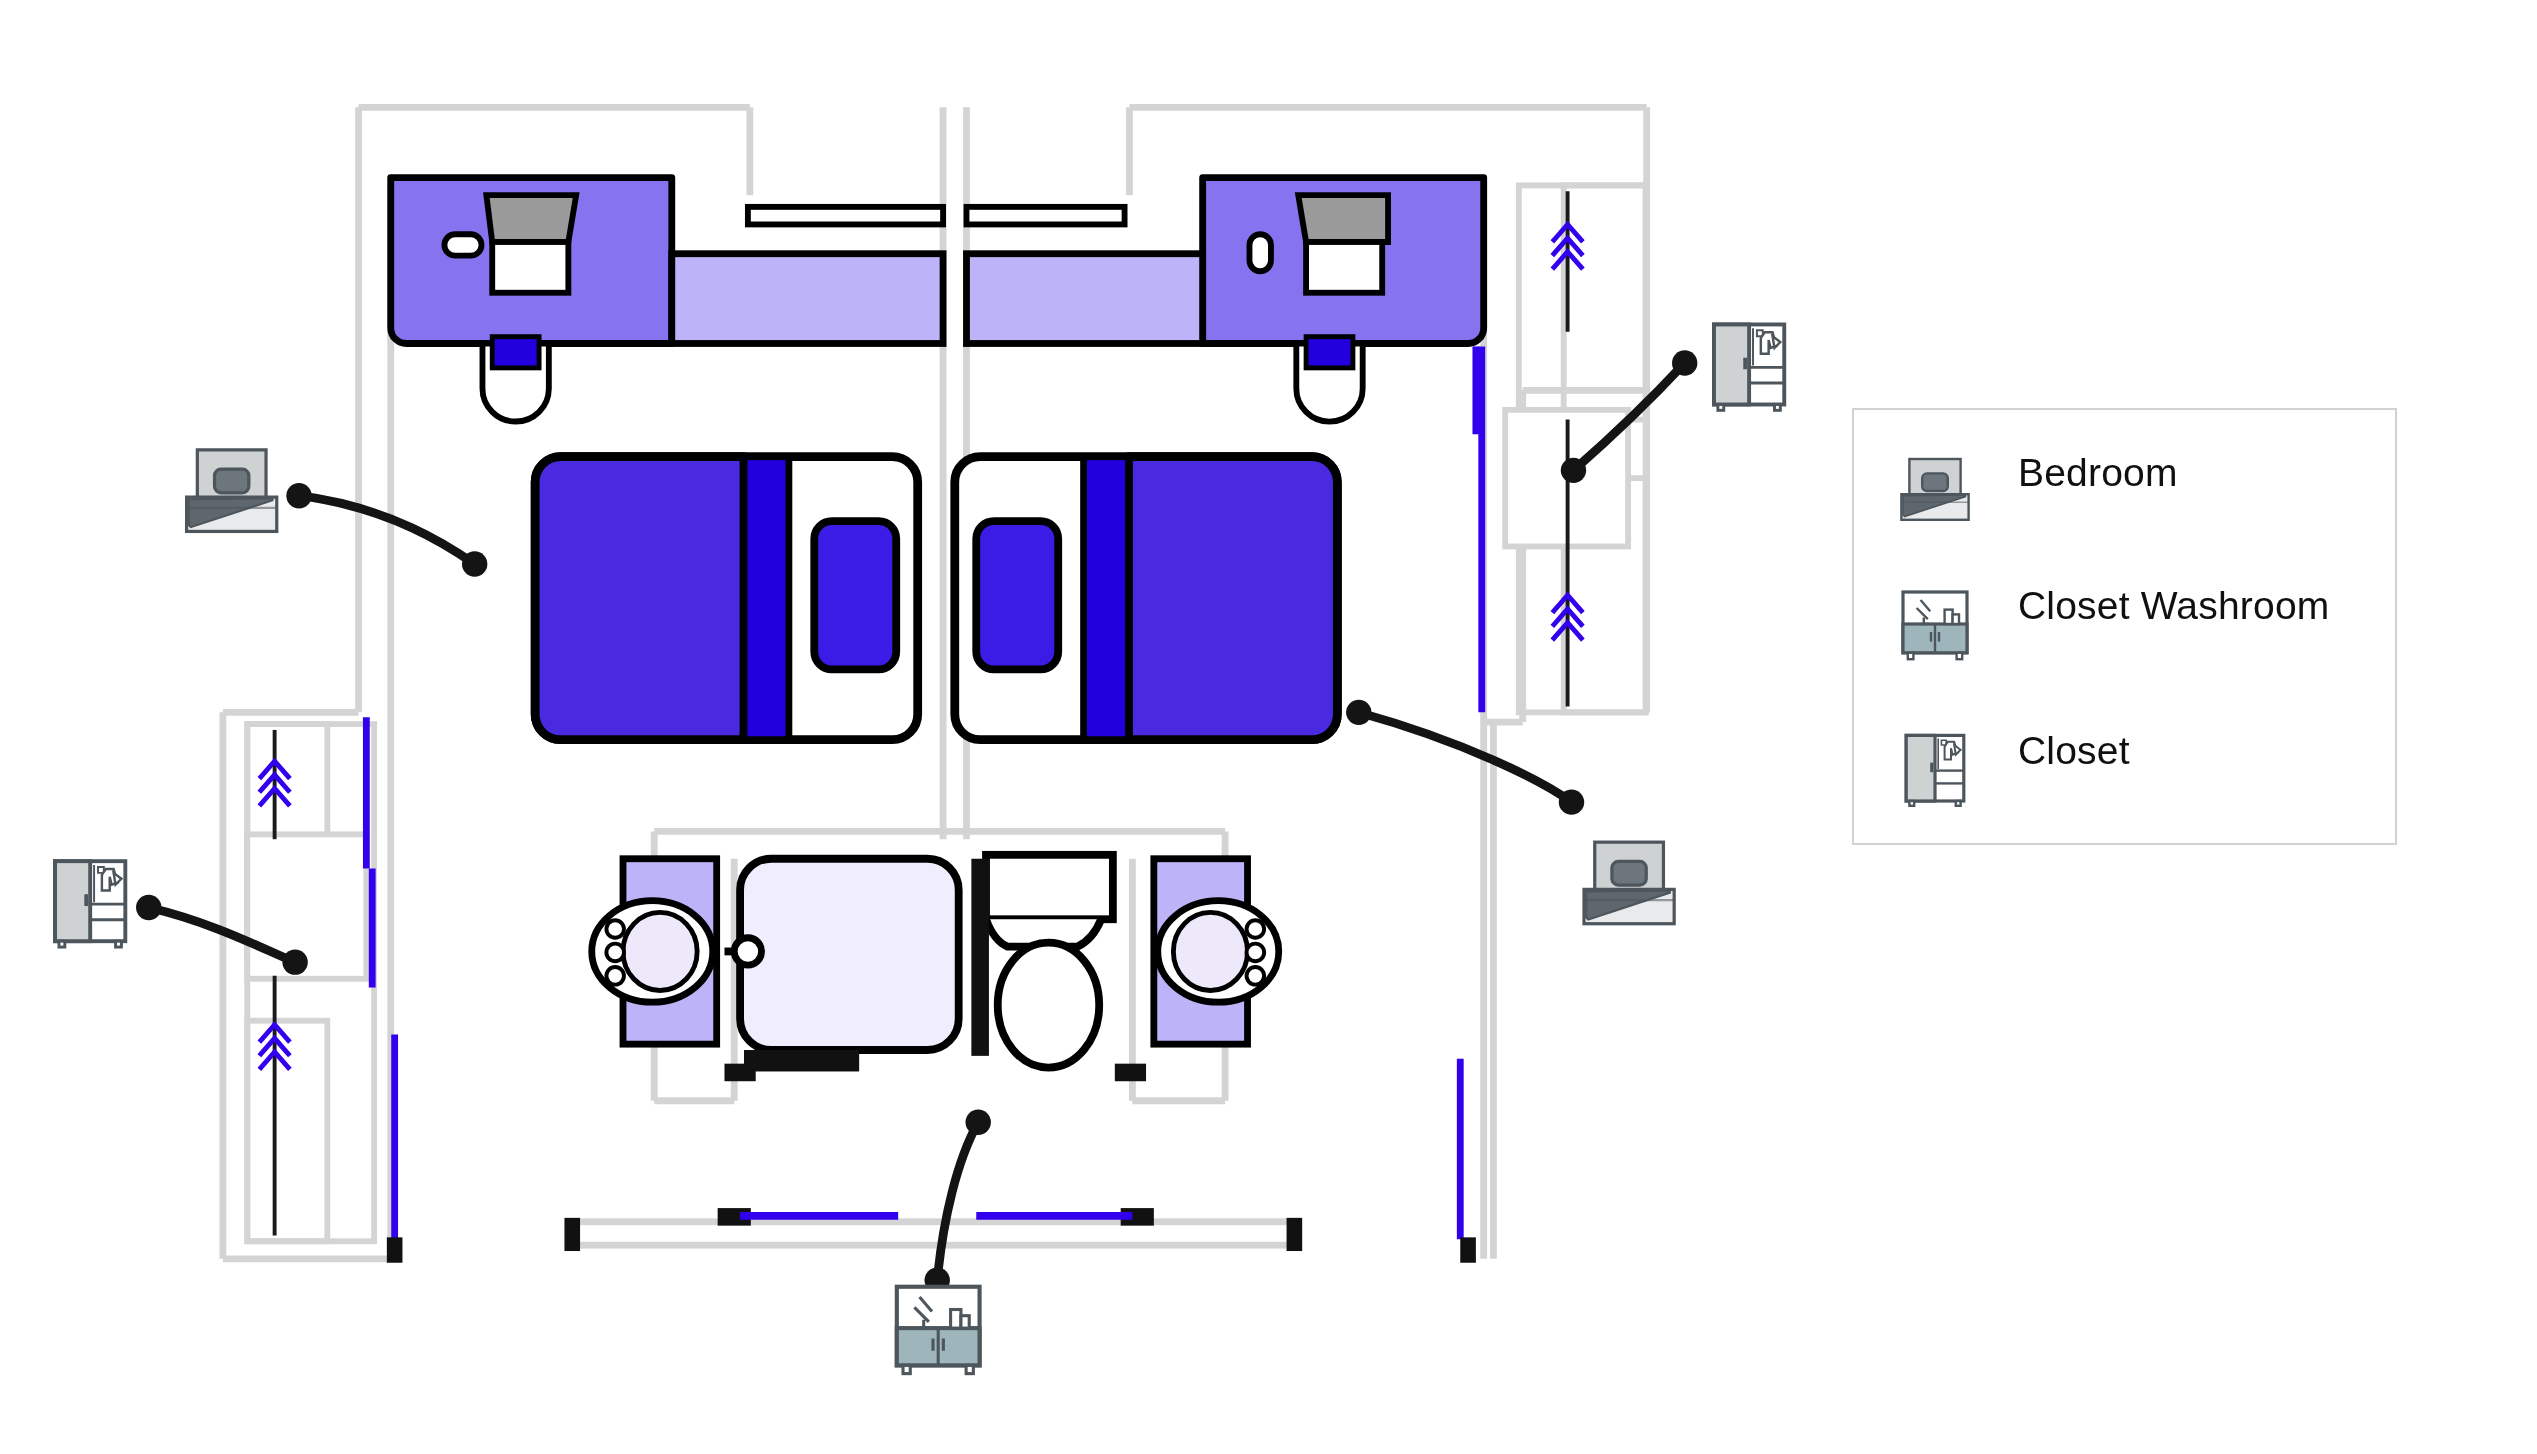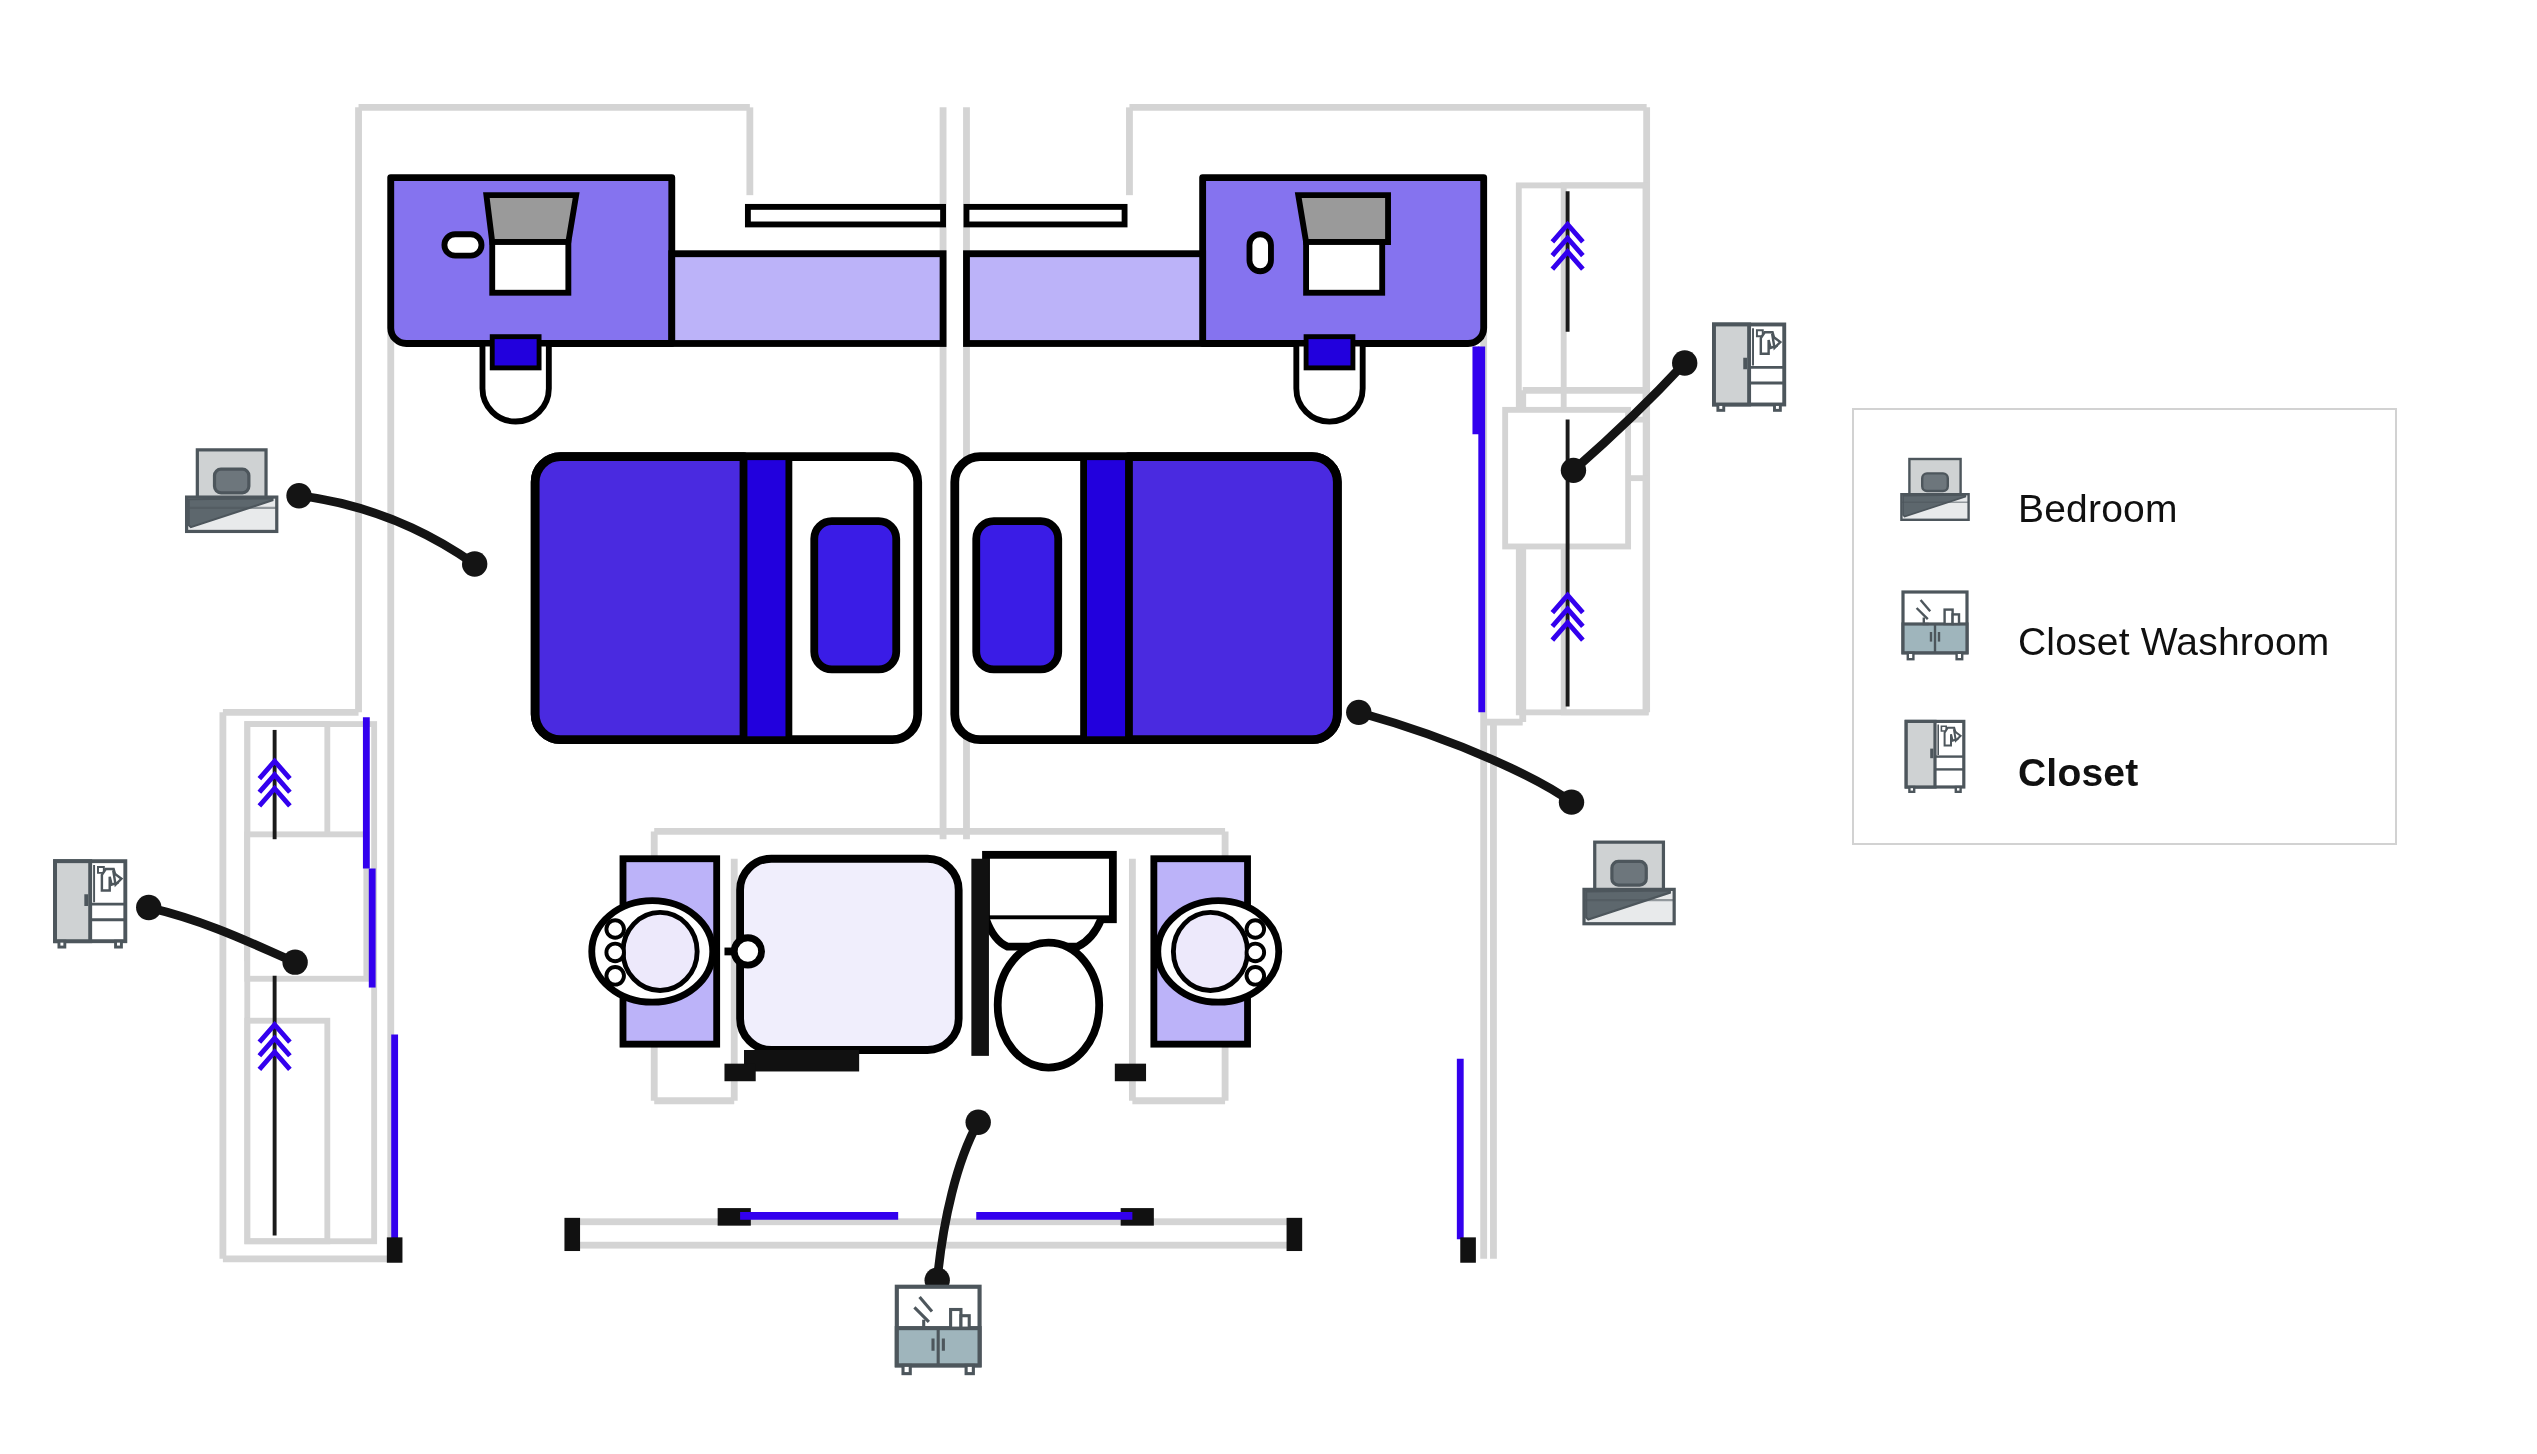--- a/index.html
+++ b/index.html
@@ -8,25 +8,25 @@
     width:2538px;height:1454px;overflow:hidden;position:relative;
     font-family:"Liberation Sans", sans-serif;
   }
   #plan-root{position:absolute;left:0;top:0;width:2538px;height:1454px;}
   svg.plan{position:absolute;left:0;top:0;width:2538px;height:1454px;display:block;}
   .legend-box{
     position:absolute;left:1852px;top:408px;width:545px;height:437px;
     background:#ffffff;border:2.9px solid #d2d2d2;box-sizing:border-box;
   }
   .legend-row{
-    position:absolute;left:41px;display:flex;align-items:flex-end;gap:43px;
+    position:absolute;left:41px;display:flex;align-items:flex-start;gap:43px;
   }
   .legend-row.r0{top:41px;}
   .legend-row.r1{top:174px;}
-  .legend-row.r2{top:305px;font-weight:bold;}
+  .legend-row.r2{top:319px;}
   .legend-icon{width:80px;height:80px;flex:0 0 80px;}
   .legend-label{
     font-size:39px;color:#101010;white-space:nowrap;letter-spacing:0.2px;
     font-family:"Liberation Sans", sans-serif;
   }
 </style>
 </head>
 <body>
 
 <div id="plan-root">

